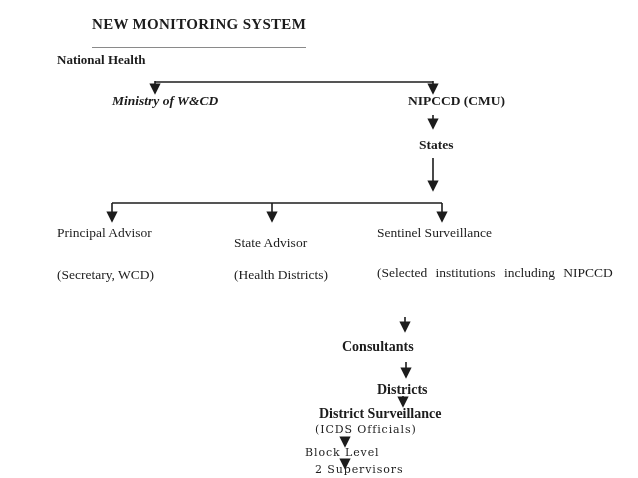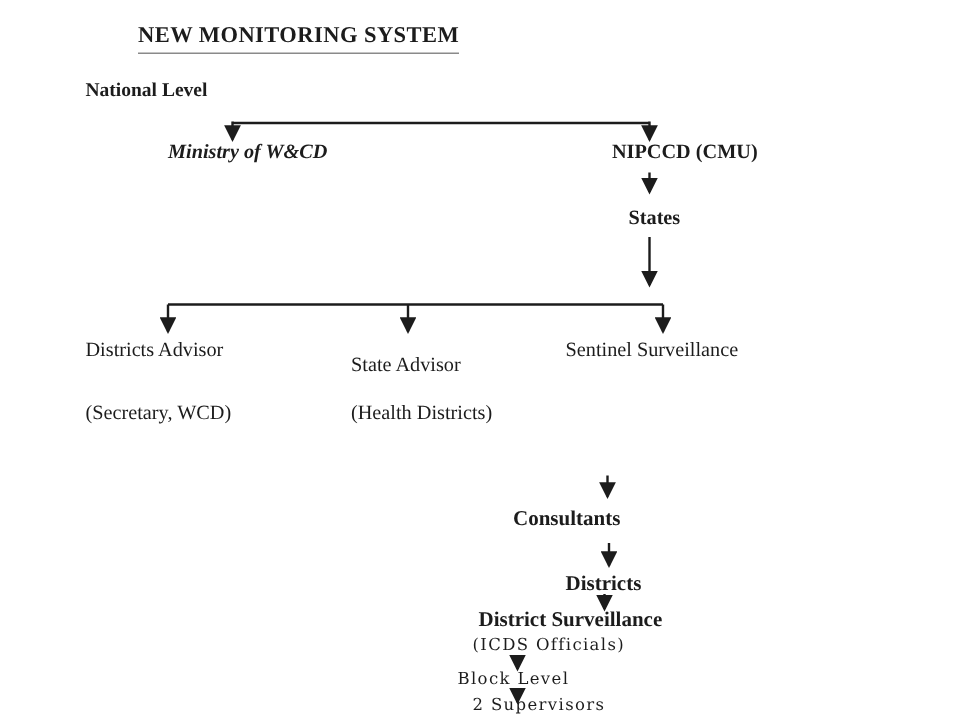--- a/index.html
+++ b/index.html
@@ -21,21 +21,21 @@
     white-space: nowrap;
     font-size: 13.5px;
     line-height: 1.1;
   }
   .bold { font-weight: bold; }
   .title {
     font-size: 15px;
     font-weight: bold;
     letter-spacing: 0.3px;
     border-bottom: 1.5px solid #8a8a8a;
-    padding-bottom: 2px;
+    padding-bottom: 14px;
   }
   .section-label { font-size: 13px; font-weight: bold; }
   .justified { word-spacing: 5px; }
   .heavy {
     font-family: "DejaVu Serif", serif;
     font-weight: normal;
     font-size: 11px;
     letter-spacing: 0.9px;
   }
   svg.connectors {
@@ -82,38 +82,39 @@
 
     <line class="ln" x1="403" y1="396" x2="403" y2="406" marker-end="url(#arrow)"></line>
 
     <line class="ln" x1="345" y1="438" x2="345" y2="446" marker-end="url(#arrow)"></line>
 
     <line class="ln" x1="345" y1="461" x2="345" y2="468" marker-end="url(#arrow)"></line>
   </svg>
 
   <div class="node title" style="left:92px; top:16px;">NEW MONITORING SYSTEM</div>
 
-  <div class="node section-label" style="left:57px; top:53px;">National Level</div>
+  <div class="node section-label" style="left:57px; top:53px;">National Health</div>
 
   <div class="node bold" style="left:112px; top:94px;font-style:italic;">Ministry of W&amp;CD</div>
 
   <div class="node bold" style="left:408px; top:94px;">NIPCCD (CMU)</div>
 
   <div class="node bold" style="left:419px; top:138px;">States</div>
 
-  <div class="node" style="left:57px; top:226px;">Districts Advisor</div>
+  <div class="node" style="left:57px; top:226px;">Principal Advisor</div>
 
   <div class="node" style="left:234px; top:226px;margin-top:10px;">State Advisor</div>
 
   <div class="node" style="left:377px; top:226px;">Sentinel Surveillance</div>
 
   <div class="node" style="left:57px; top:268px;">(Secretary, WCD)</div>
 
   <div class="node" style="left:234px; top:268px;">(Health Districts)</div>
 
+  <div class="node justified" style="left:377px; top:266px;">(Selected institutions including NIPCCD</div>
 
 
   <div class="node bold" style="left:342px; top:339px; font-size:14px;">Consultants</div>
 
   <div class="node bold" style="left:377px; top:382px; font-size:14px;">Districts</div>
 
   <div class="node bold" style="left:319px; top:406px; font-size:14px;">District Surveillance</div>
 
   <div class="node heavy" style="left:315px; top:424px;">(ICDS Officials)</div>
 

